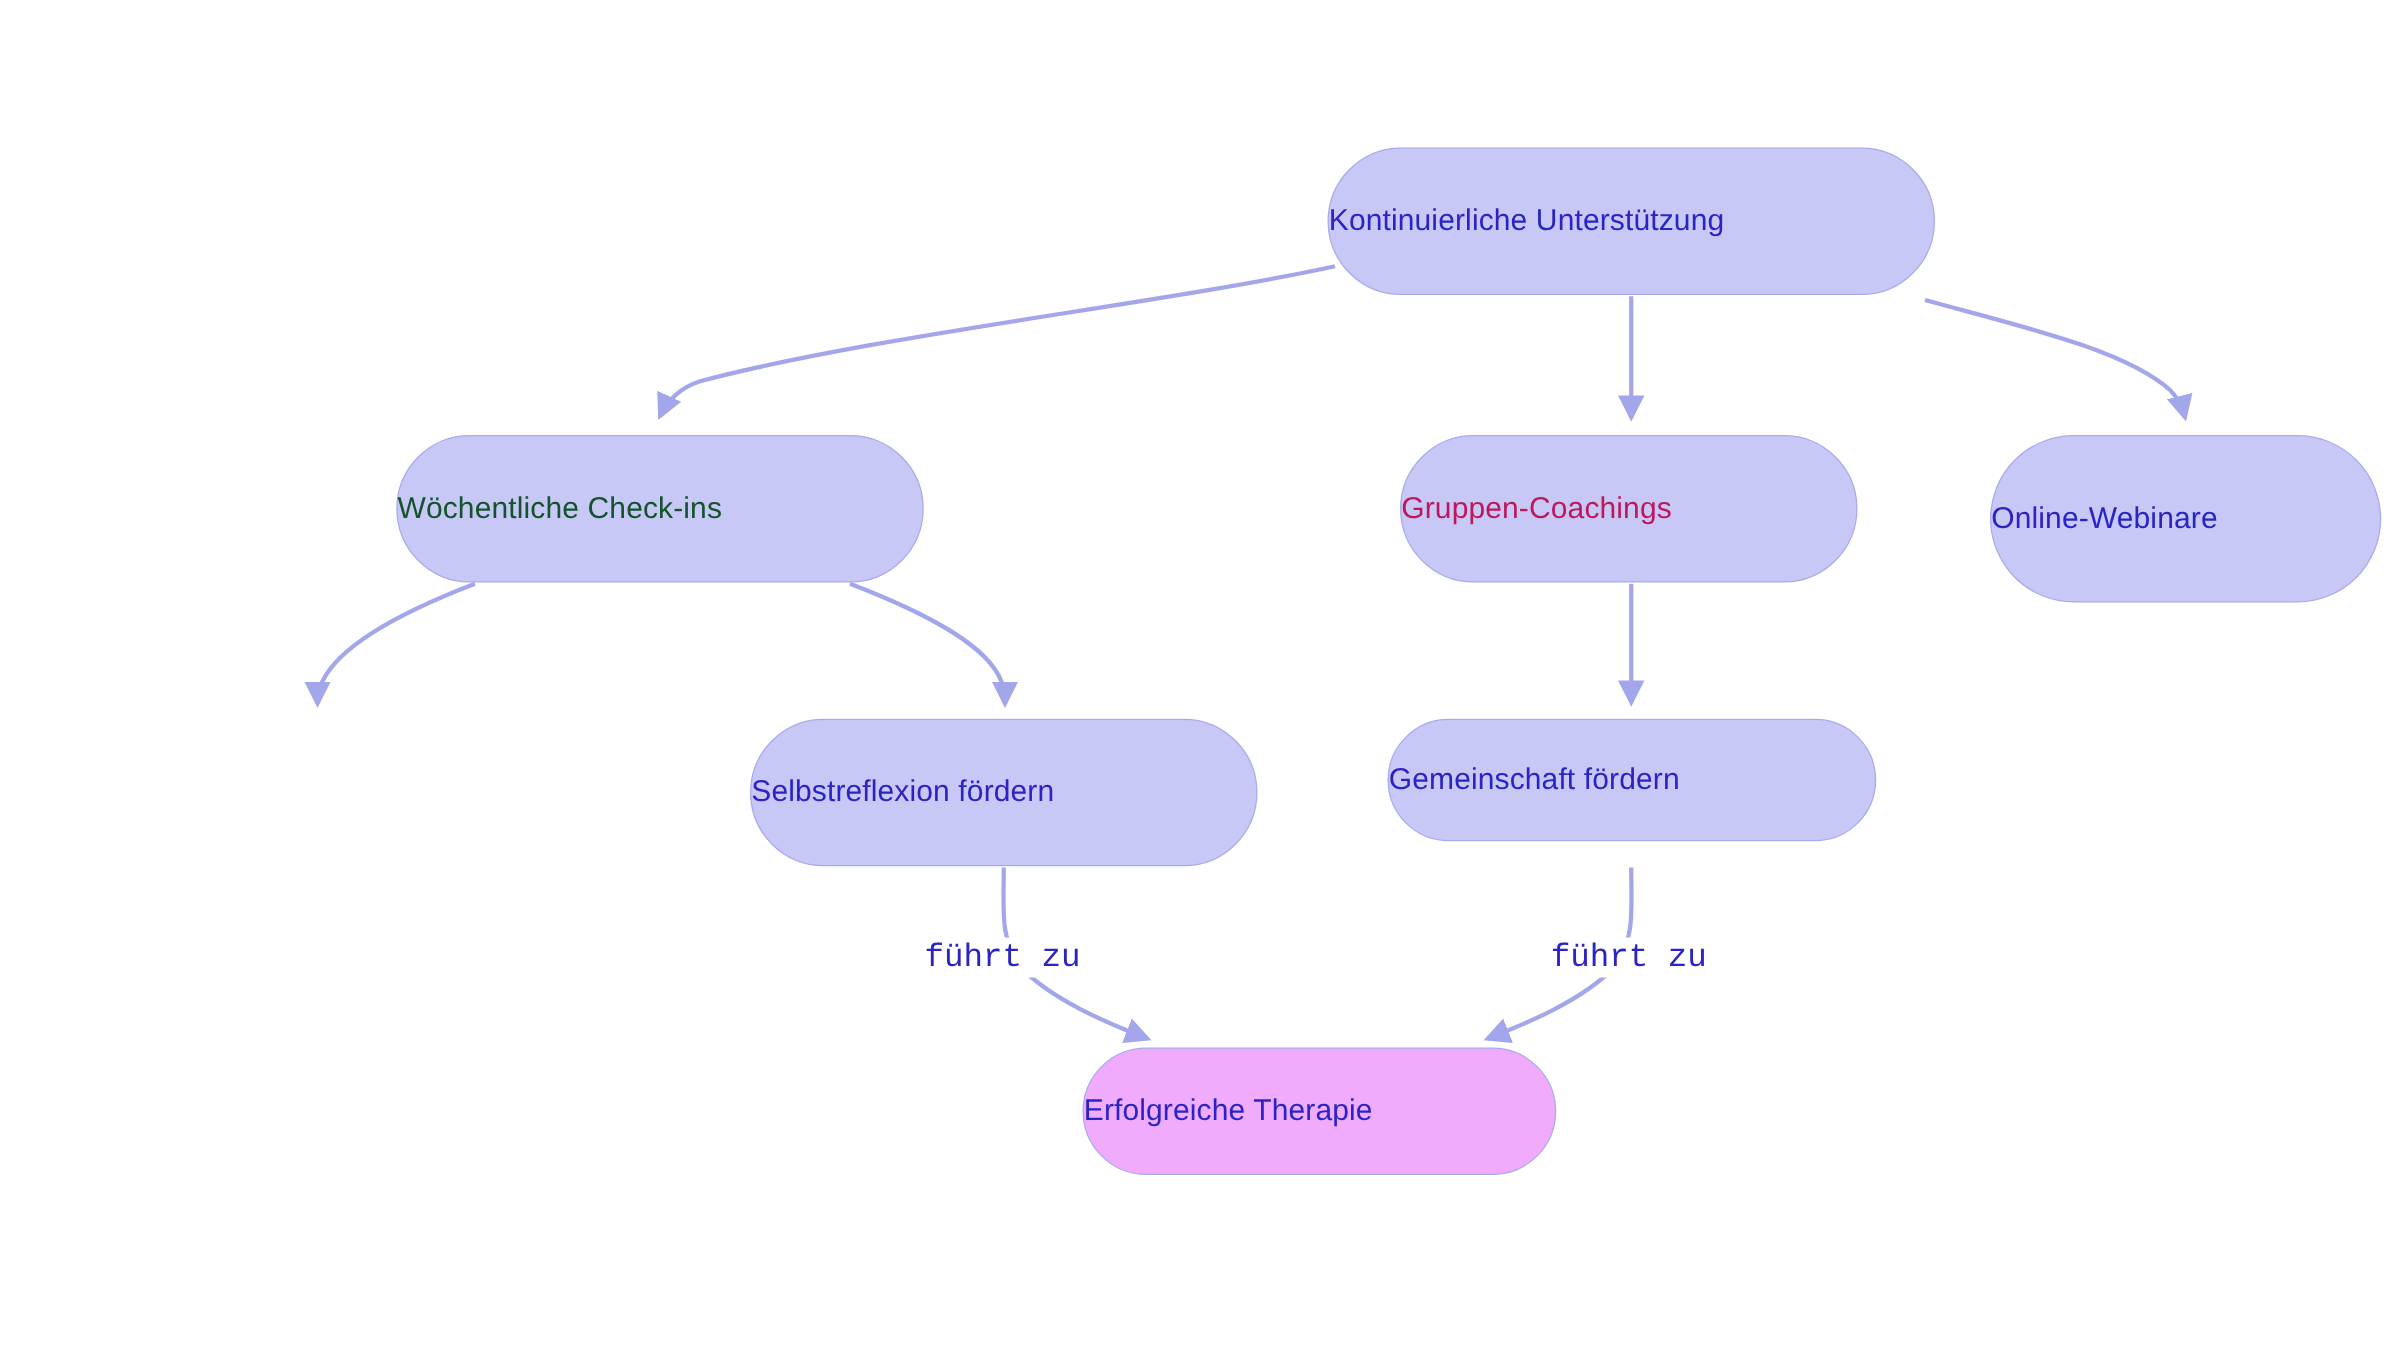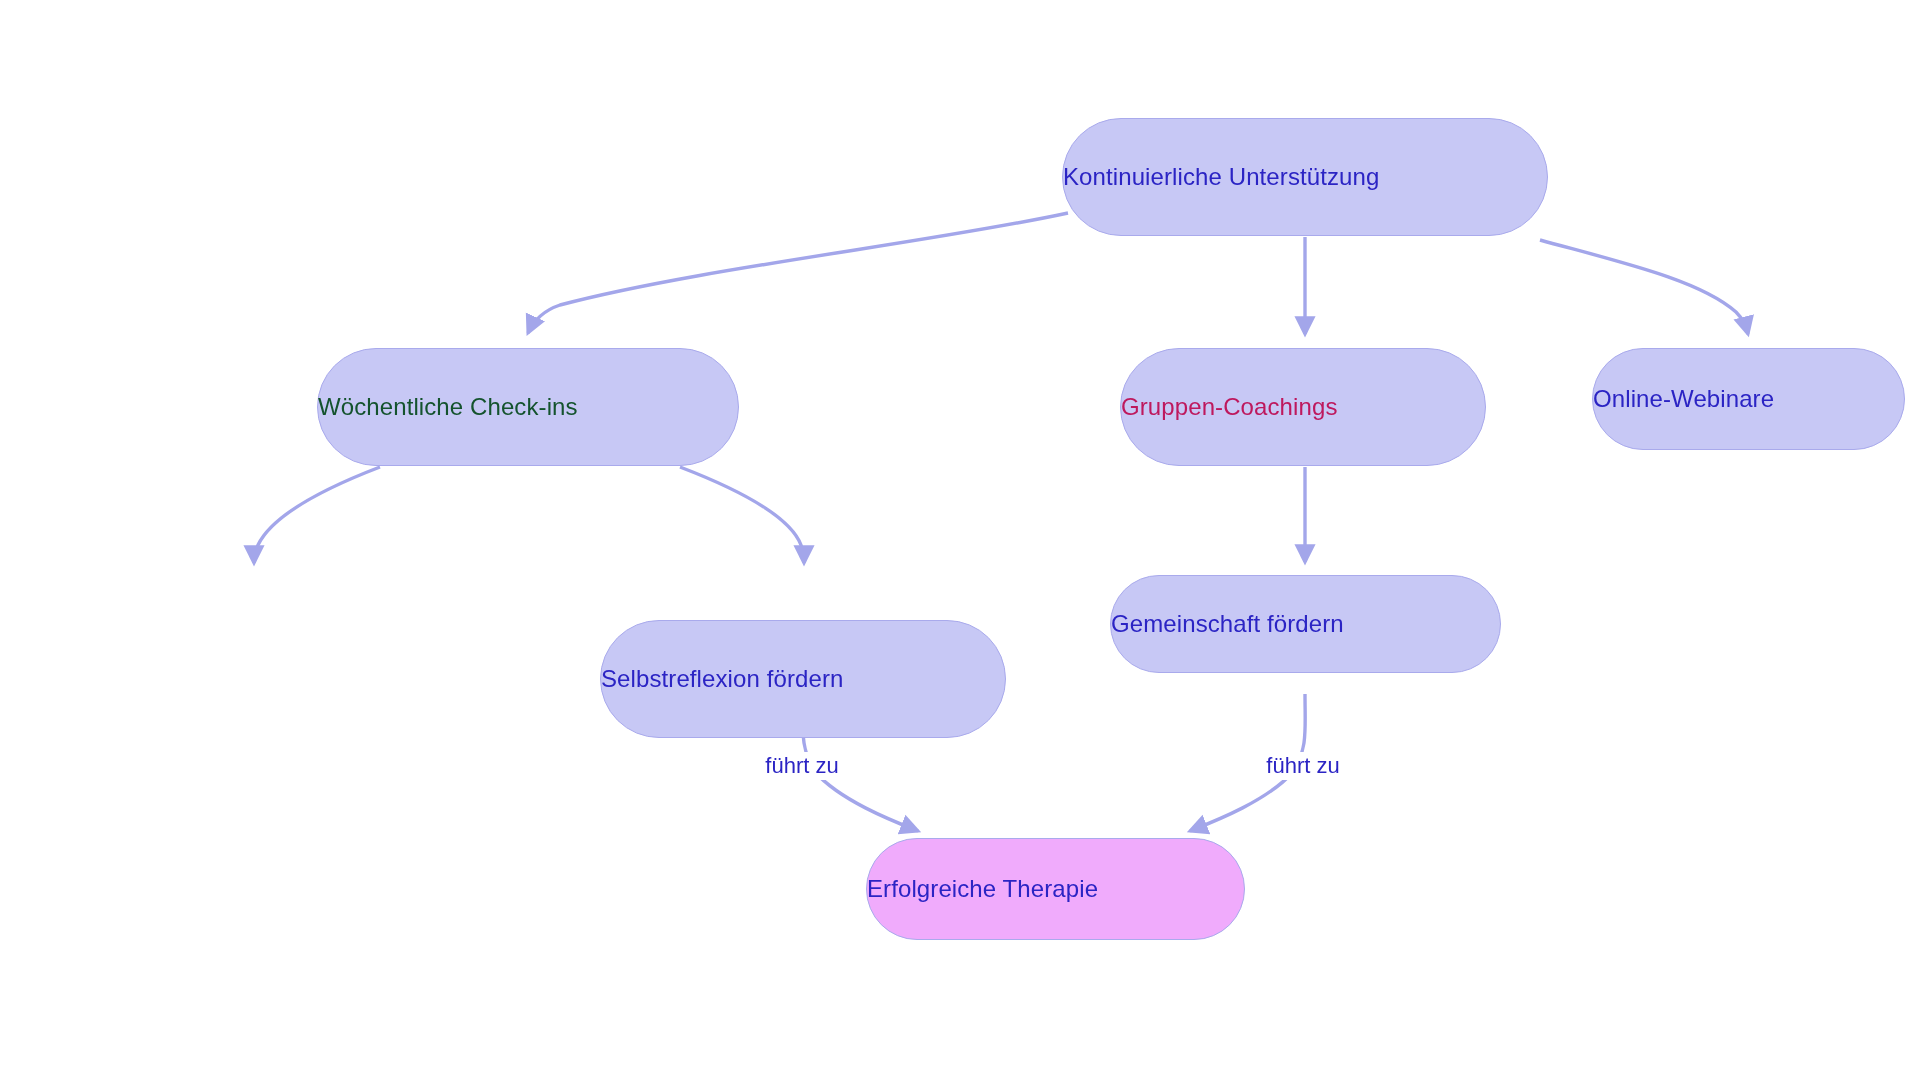--- a/index.html
+++ b/index.html
@@ -40,22 +40,22 @@
     font-family: "Liberation Sans", sans-serif;
     font-size: 24px;
     font-weight: 400;
     letter-spacing: 0.1px;
     white-space: nowrap;
     user-select: none;
   }
   .edge-label {
     position: absolute;
     color: #2b24c4;
-    font-family: Liberation Sans, sans-serif;
-    font-size: 22px;
+    font-family: Liberation Mono, monospace;
+    font-size: 26px;
     white-space: nowrap;
     background: #ffffff;
     padding: 1px 5px;
     user-select: none;
   }
 </style>
 </head>
 <body>
 
 <div id="diagram-root">
@@ -80,24 +80,24 @@
 
   <div class="node" style="left: 1062px; top: 118px; width: 486px; height: 118px; background: rgb(199, 200, 245); border-color: rgb(169, 170, 236); color: rgb(43, 36, 196);">
     <span>Kontinuierliche Unterstützung</span>
   </div>
   <div class="node" style="left: 317px; top: 348px; width: 422px; height: 118px; background: rgb(199, 200, 245); border-color: rgb(169, 170, 236); color: #14532d;">
     <span>Wöchentliche Check-ins</span>
   </div>
   <div class="node" style="left: 1120px; top: 348px; width: 366px; height: 118px; background: rgb(199, 200, 245); border-color: rgb(169, 170, 236); color: #be185d;">
     <span>Gruppen-Coachings</span>
   </div>
-  <div class="node" style="left: 1592px; top: 348px; width: 313px; height: 102px; background: rgb(199, 200, 245); border-color: rgb(169, 170, 236); color: rgb(43, 36, 196);">
+  <div class="node" style="left: 1592px; top: 348px; width: 313px; height: 134px; background: rgb(199, 200, 245); border-color: rgb(169, 170, 236); color: rgb(43, 36, 196);">
     <span>Online-Webinare</span>
   </div>
-  <div class="node" style="left: 600px; top: 575px; width: 406px; height: 118px; background: rgb(199, 200, 245); border-color: rgb(169, 170, 236); color: rgb(43, 36, 196); margin-top: 45px;">
+  <div class="node" style="left: 600px; top: 575px; width: 406px; height: 118px; background: rgb(199, 200, 245); border-color: rgb(169, 170, 236); color: rgb(43, 36, 196);">
     <span>Selbstreflexion fördern</span>
   </div>
   <div class="node" style="left: 1110px; top: 575px; width: 391px; height: 98px; background: rgb(199, 200, 245); border-color: rgb(169, 170, 236); color: rgb(43, 36, 196);">
     <span>Gemeinschaft fördern</span>
   </div>
   <div class="node" style="left: 866px; top: 838px; width: 379px; height: 102px; background: #f0abfc; border-color: rgb(169, 170, 236); color: rgb(43, 36, 196);">
     <span>Erfolgreiche Therapie</span>
   </div>
 
   <div class="edge-label" style="left: 802px; top: 766px; transform: translate(-50%, -50%); color: rgb(43, 36, 196);">führt zu</div>

